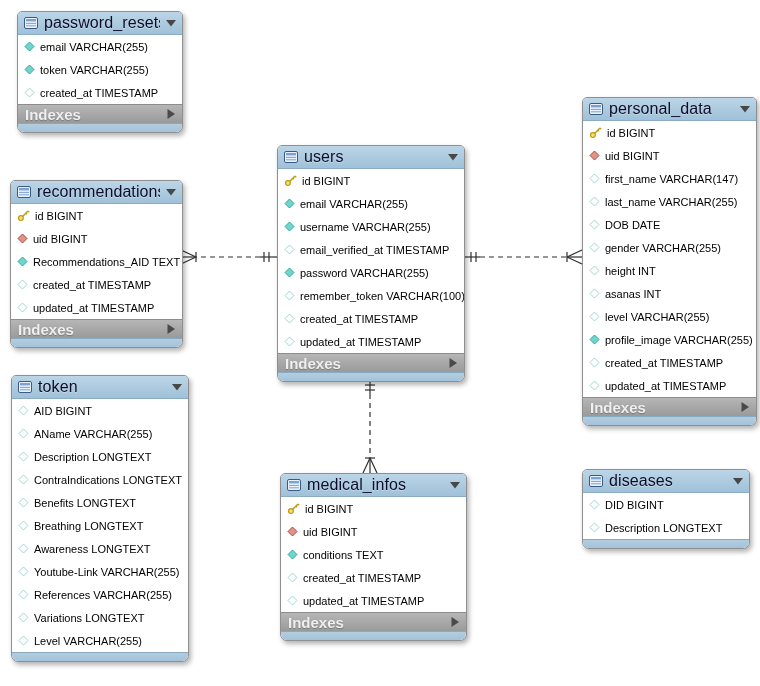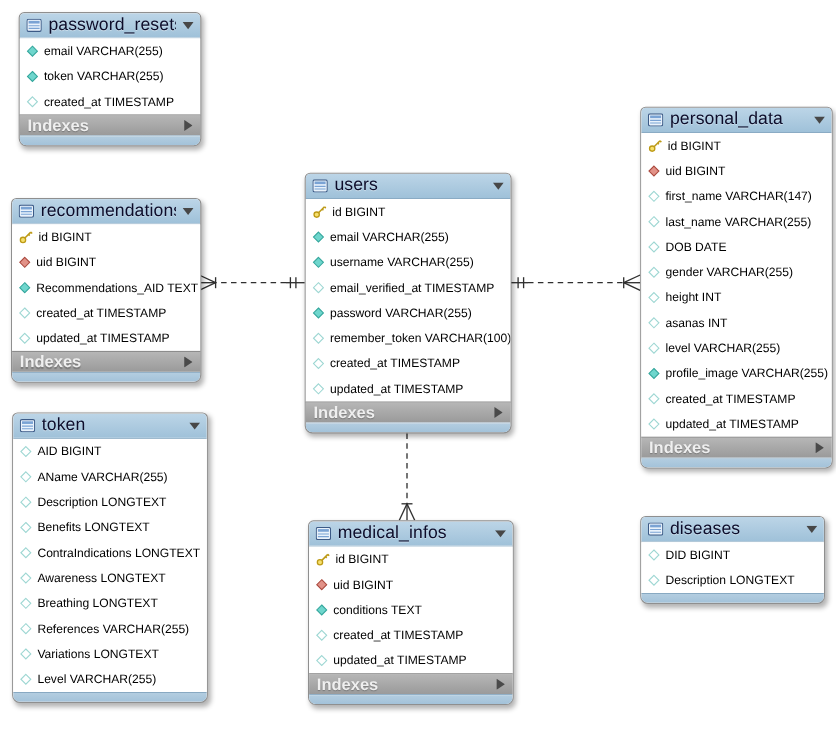--- a/index.html
+++ b/index.html
@@ -239,45 +239,53 @@
             </svg>
           </span>
           <span class="c-text">Description LONGTEXT</span>
         </div>
         <div class="t-row">
           <span class="c-icon">
             <svg width="11" height="11" viewBox="0 0 11 11">
               <polygon points="5.5,1 10,5.5 5.5,10 1,5.5" fill="#ffffff" stroke="#9ed7d3" stroke-width="1"></polygon>
             </svg>
           </span>
+          <span class="c-text">ContraIndications LONGTEXT</span>
+        </div>
+        <div class="t-row">
+          <span class="c-icon">
+            <svg width="11" height="11" viewBox="0 0 11 11">
+              <polygon points="5.5,1 10,5.5 5.5,10 1,5.5" fill="#ffffff" stroke="#9ed7d3" stroke-width="1"></polygon>
+            </svg>
+          </span>
           <span class="c-text">Benefits LONGTEXT</span>
         </div>
         <div class="t-row">
           <span class="c-icon">
             <svg width="11" height="11" viewBox="0 0 11 11">
               <polygon points="5.5,1 10,5.5 5.5,10 1,5.5" fill="#ffffff" stroke="#9ed7d3" stroke-width="1"></polygon>
             </svg>
           </span>
-          <span class="c-text">ContraIndications LONGTEXT</span>
+          <span class="c-text">Breathing LONGTEXT</span>
         </div>
         <div class="t-row">
           <span class="c-icon">
             <svg width="11" height="11" viewBox="0 0 11 11">
               <polygon points="5.5,1 10,5.5 5.5,10 1,5.5" fill="#ffffff" stroke="#9ed7d3" stroke-width="1"></polygon>
             </svg>
           </span>
           <span class="c-text">Awareness LONGTEXT</span>
         </div>
         <div class="t-row">
           <span class="c-icon">
             <svg width="11" height="11" viewBox="0 0 11 11">
               <polygon points="5.5,1 10,5.5 5.5,10 1,5.5" fill="#ffffff" stroke="#9ed7d3" stroke-width="1"></polygon>
             </svg>
           </span>
-          <span class="c-text">Breathing LONGTEXT</span>
+          <span class="c-text">Youtube-Link VARCHAR(255)</span>
         </div>
         <div class="t-row">
           <span class="c-icon">
             <svg width="11" height="11" viewBox="0 0 11 11">
               <polygon points="5.5,1 10,5.5 5.5,10 1,5.5" fill="#ffffff" stroke="#9ed7d3" stroke-width="1"></polygon>
             </svg>
           </span>
           <span class="c-text">References VARCHAR(255)</span>
         </div>
         <div class="t-row">
@@ -292,21 +300,21 @@
           <span class="c-icon">
             <svg width="11" height="11" viewBox="0 0 11 11">
               <polygon points="5.5,1 10,5.5 5.5,10 1,5.5" fill="#ffffff" stroke="#9ed7d3" stroke-width="1"></polygon>
             </svg>
           </span>
           <span class="c-text">Level VARCHAR(255)</span>
         </div>
       </div>
       <div class="t-bottom"></div>
     </div>
-    <div class="table" style="left: 277px; top: 145px; width: 186px; margin-top: 12px;">
+    <div class="table" style="left: 277px; top: 145px; width: 186px;">
       <div class="t-header">
         <span class="t-icon">
           <svg width="14" height="12" viewBox="0 0 14 12">
             <rect x="0.5" y="0.5" width="13" height="11" rx="1.5" fill="#e9f2fb" stroke="#3c5a86"></rect>
             <rect x="2" y="2" width="10" height="2.4" fill="#7aa3d4"></rect>
             <line x1="2" y1="6.4" x2="12" y2="6.4" stroke="#7aa3d4"></line>
             <line x1="2" y1="8.8" x2="12" y2="8.8" stroke="#7aa3d4"></line>
           </svg>
         </span>
         <span class="t-title">users</span>

